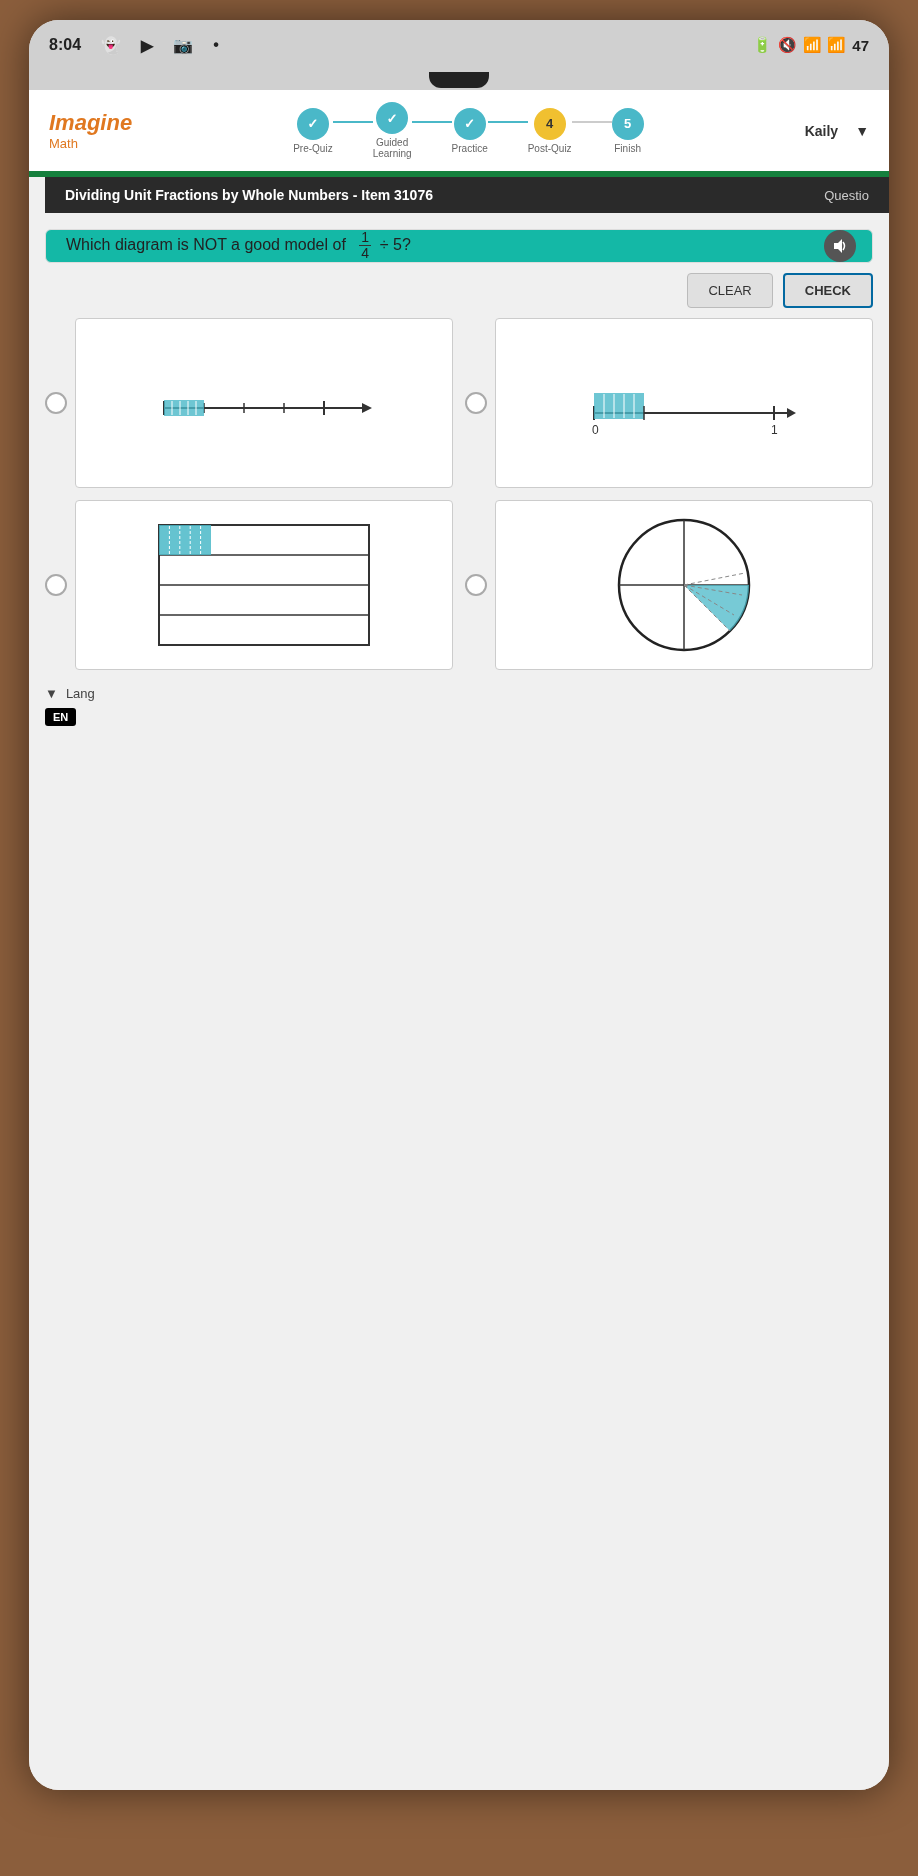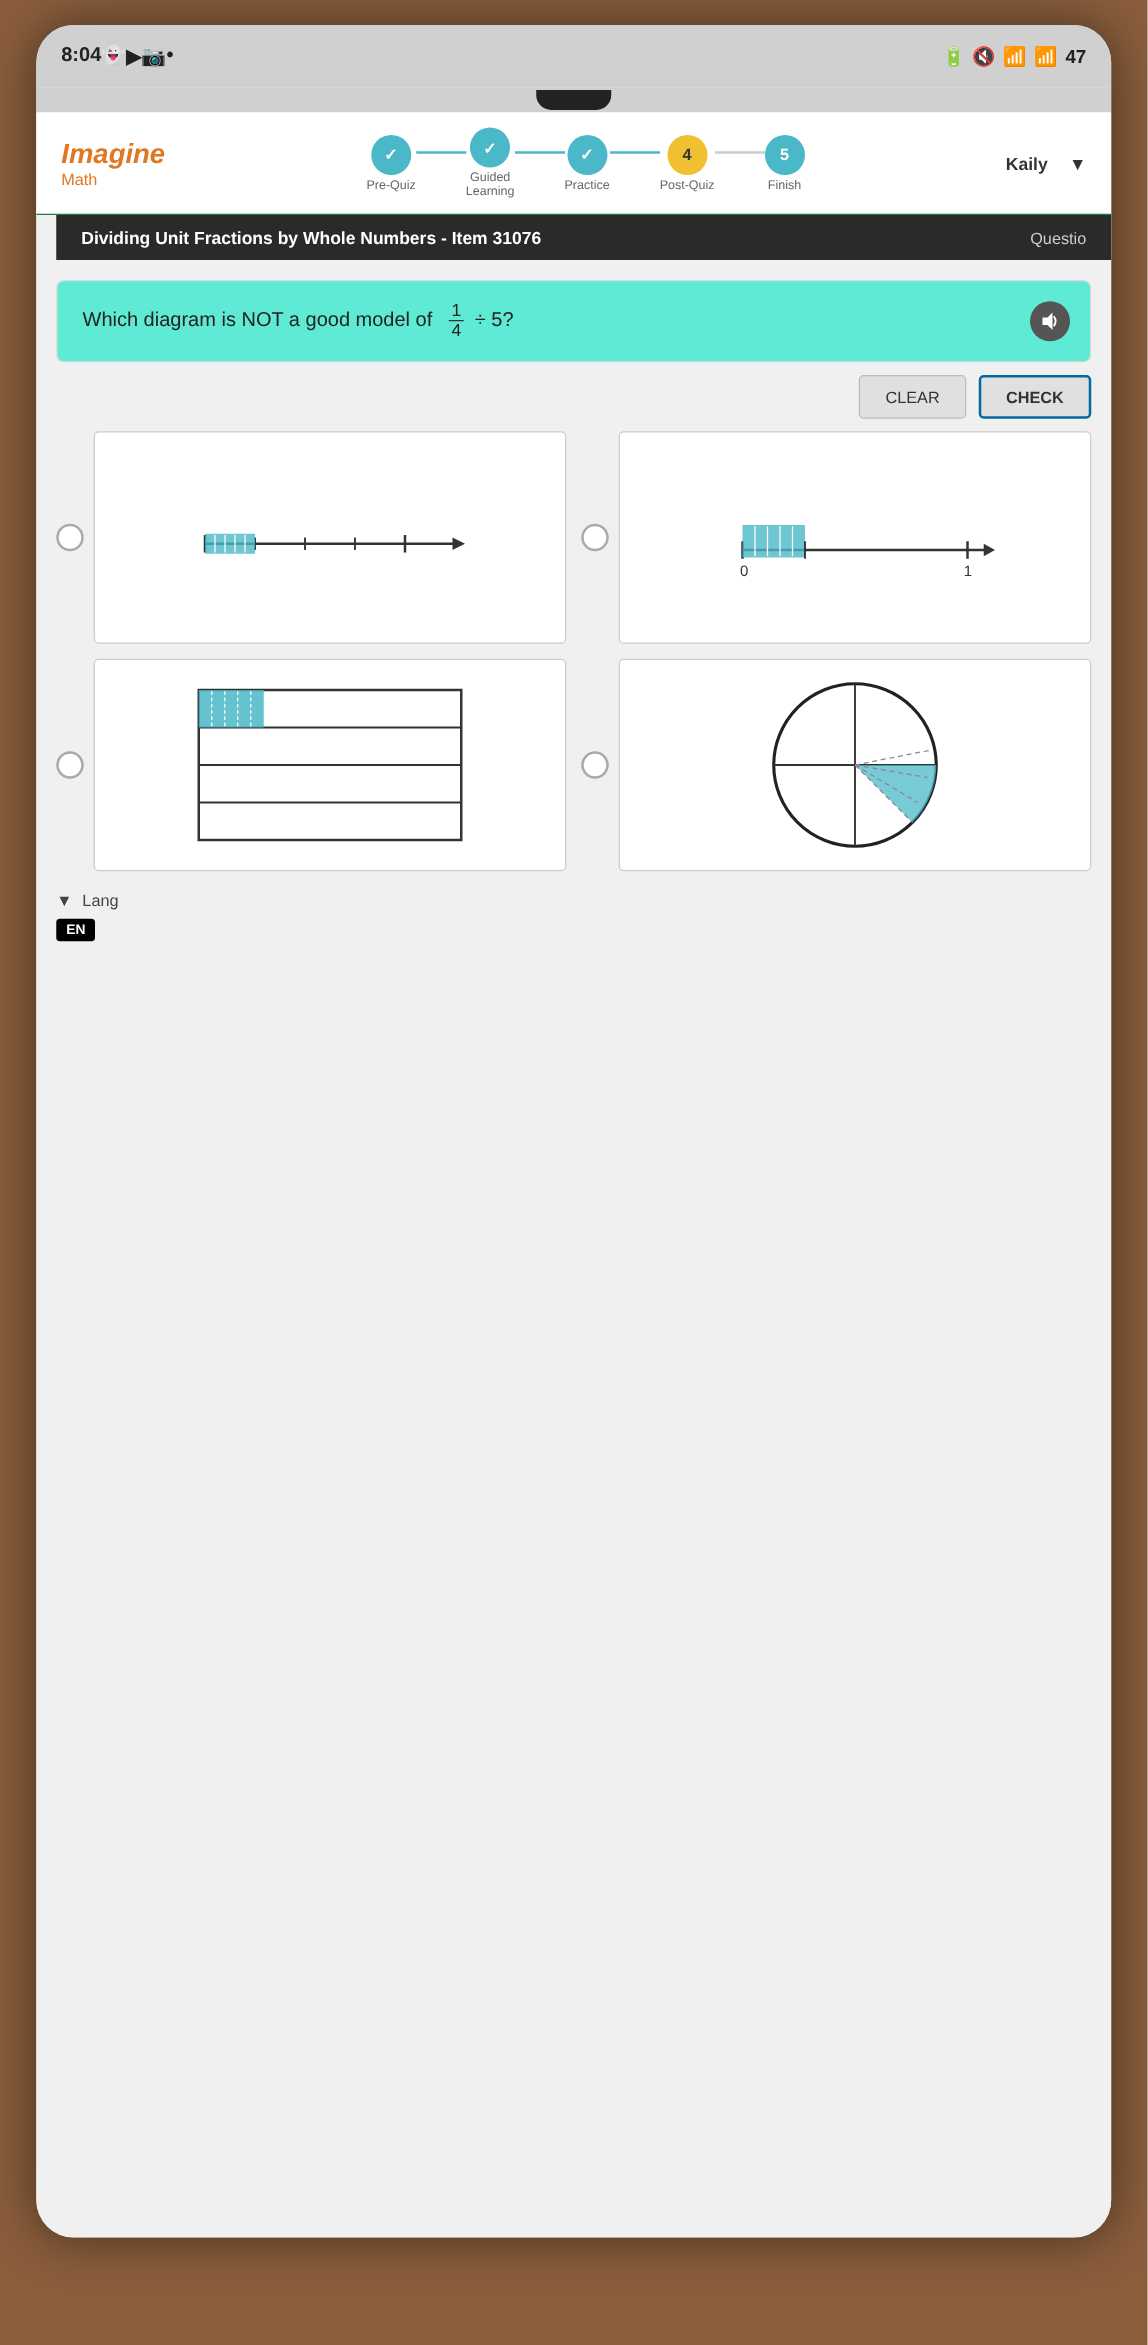--- a/index.html
+++ b/index.html
@@ -26,21 +26,21 @@
       background: #d0d0d0;
       height: 50px;
       display: flex;
       align-items: center;
       justify-content: space-between;
       padding: 0 20px;
       font-size: 16px;
       font-weight: bold;
       color: #222;
     }
-    .status-left { display: flex; align-items: center; gap: 0; }
+    .status-left { display: flex; align-items: center; gap: 20px; }
     .status-right { display: flex; align-items: center; gap: 6px; font-size: 15px; }
 
     
     .notch-bar {
       background: #d0d0d0;
       height: 20px;
       display: flex;
       justify-content: center;
       align-items: center;
     }
@@ -57,21 +57,21 @@
       min-height: 1700px;
     }
 
     
     .top-nav {
       background: white;
       padding: 12px 20px;
       display: flex;
       align-items: center;
       justify-content: space-between;
-      border-bottom: 1px solid #15803d;
+      border-bottom: 6px solid #15803d;
     }
     .logo-area { display: flex; flex-direction: column; }
     .logo-imagine { color: #e07820; font-size: 22px; font-weight: bold; font-style: italic; }
     .logo-math { color: #e07820; font-size: 13px; }
 
     
     .progress-steps {
       display: flex;
       align-items: center;
       gap: 0;
@@ -131,24 +131,24 @@
       display: flex;
       justify-content: space-between;
       align-items: center;
       margin-left: 16px;
     }
     .breadcrumb-title { font-weight: bold; }
     .question-label { font-size: 13px; color: #ccc; }
 
     
     .question-area {
-      background: #5eead4;
+      background: #14b8a6;
       margin: 16px 16px 10px 16px;
       border-radius: 6px;
-      padding: 16px 20px;
+      padding: 0 20px;
       border: 1px solid #ddd;
       position: relative;
       display: flex;
       align-items: center;
       gap: 10px;
     }
     .audio-btn {
       width: 32px;
       height: 32px;
       background: #555;

